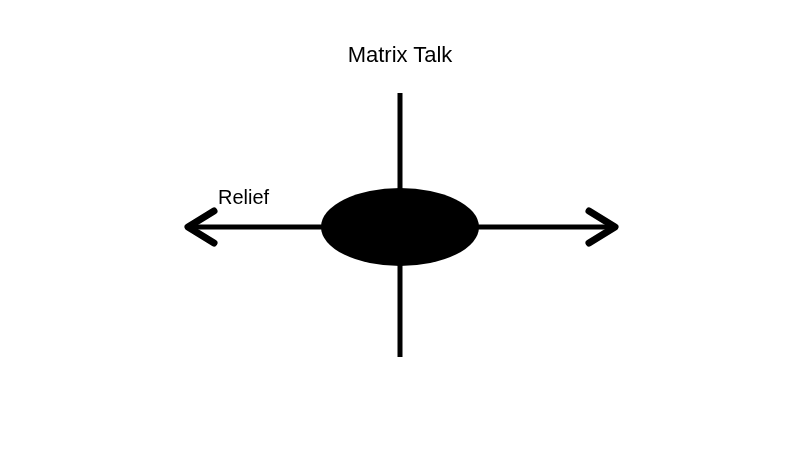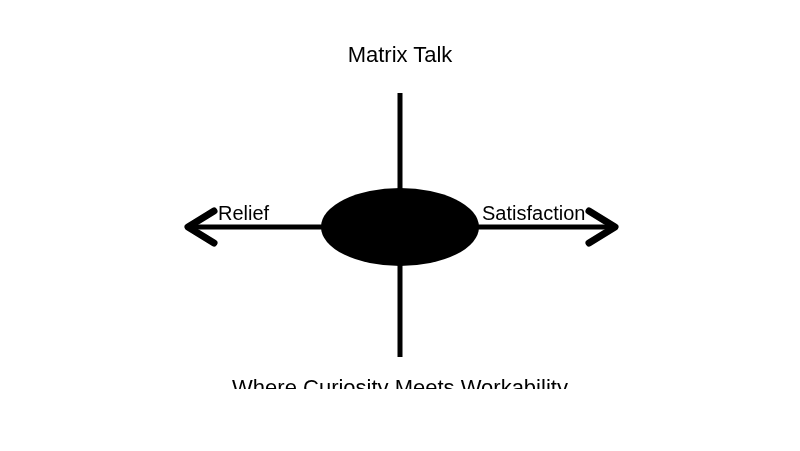--- a/index.html
+++ b/index.html
@@ -38,21 +38,20 @@
   }
   .caption {
     left: 0;
     right: 0;
     top: 377px;
     text-align: center;
     font-size: 22px;
   }
   .axis-label {
     font-size: 20px;
-    margin-top: 16px;
   }
   .label-left {
     left: 218px;
     top: 187px;
   }
   .label-right {
     left: 482px;
     top: 187px;
   }
   .center-label {
@@ -78,18 +77,16 @@
   <svg class="diagram-svg" viewBox="0 0 800 451">
     <line x1="400" y1="93" x2="400" y2="357" stroke="#000000" stroke-width="5"></line>
     <line x1="189" y1="227" x2="615" y2="227" stroke="#000000" stroke-width="5"></line>
     <polyline points="214,211 188,227 214,243" fill="none" stroke="#000000" stroke-width="7" stroke-linecap="round" stroke-linejoin="round"></polyline>
     <polyline points="589,211 615,227 589,243" fill="none" stroke="#000000" stroke-width="7" stroke-linecap="round" stroke-linejoin="round"></polyline>
     <ellipse cx="400" cy="227" rx="79" ry="39" fill="#000000"></ellipse>
   </svg>
 
   <div class="txt axis-label label-left">Relief</div>
 
-  <div class="txt axis-label label-right">Satisfaction</div>
 
 
-  <div class="txt caption">Where Curiosity Meets Workability</div>
 
 </div>
 
 </body></html>

